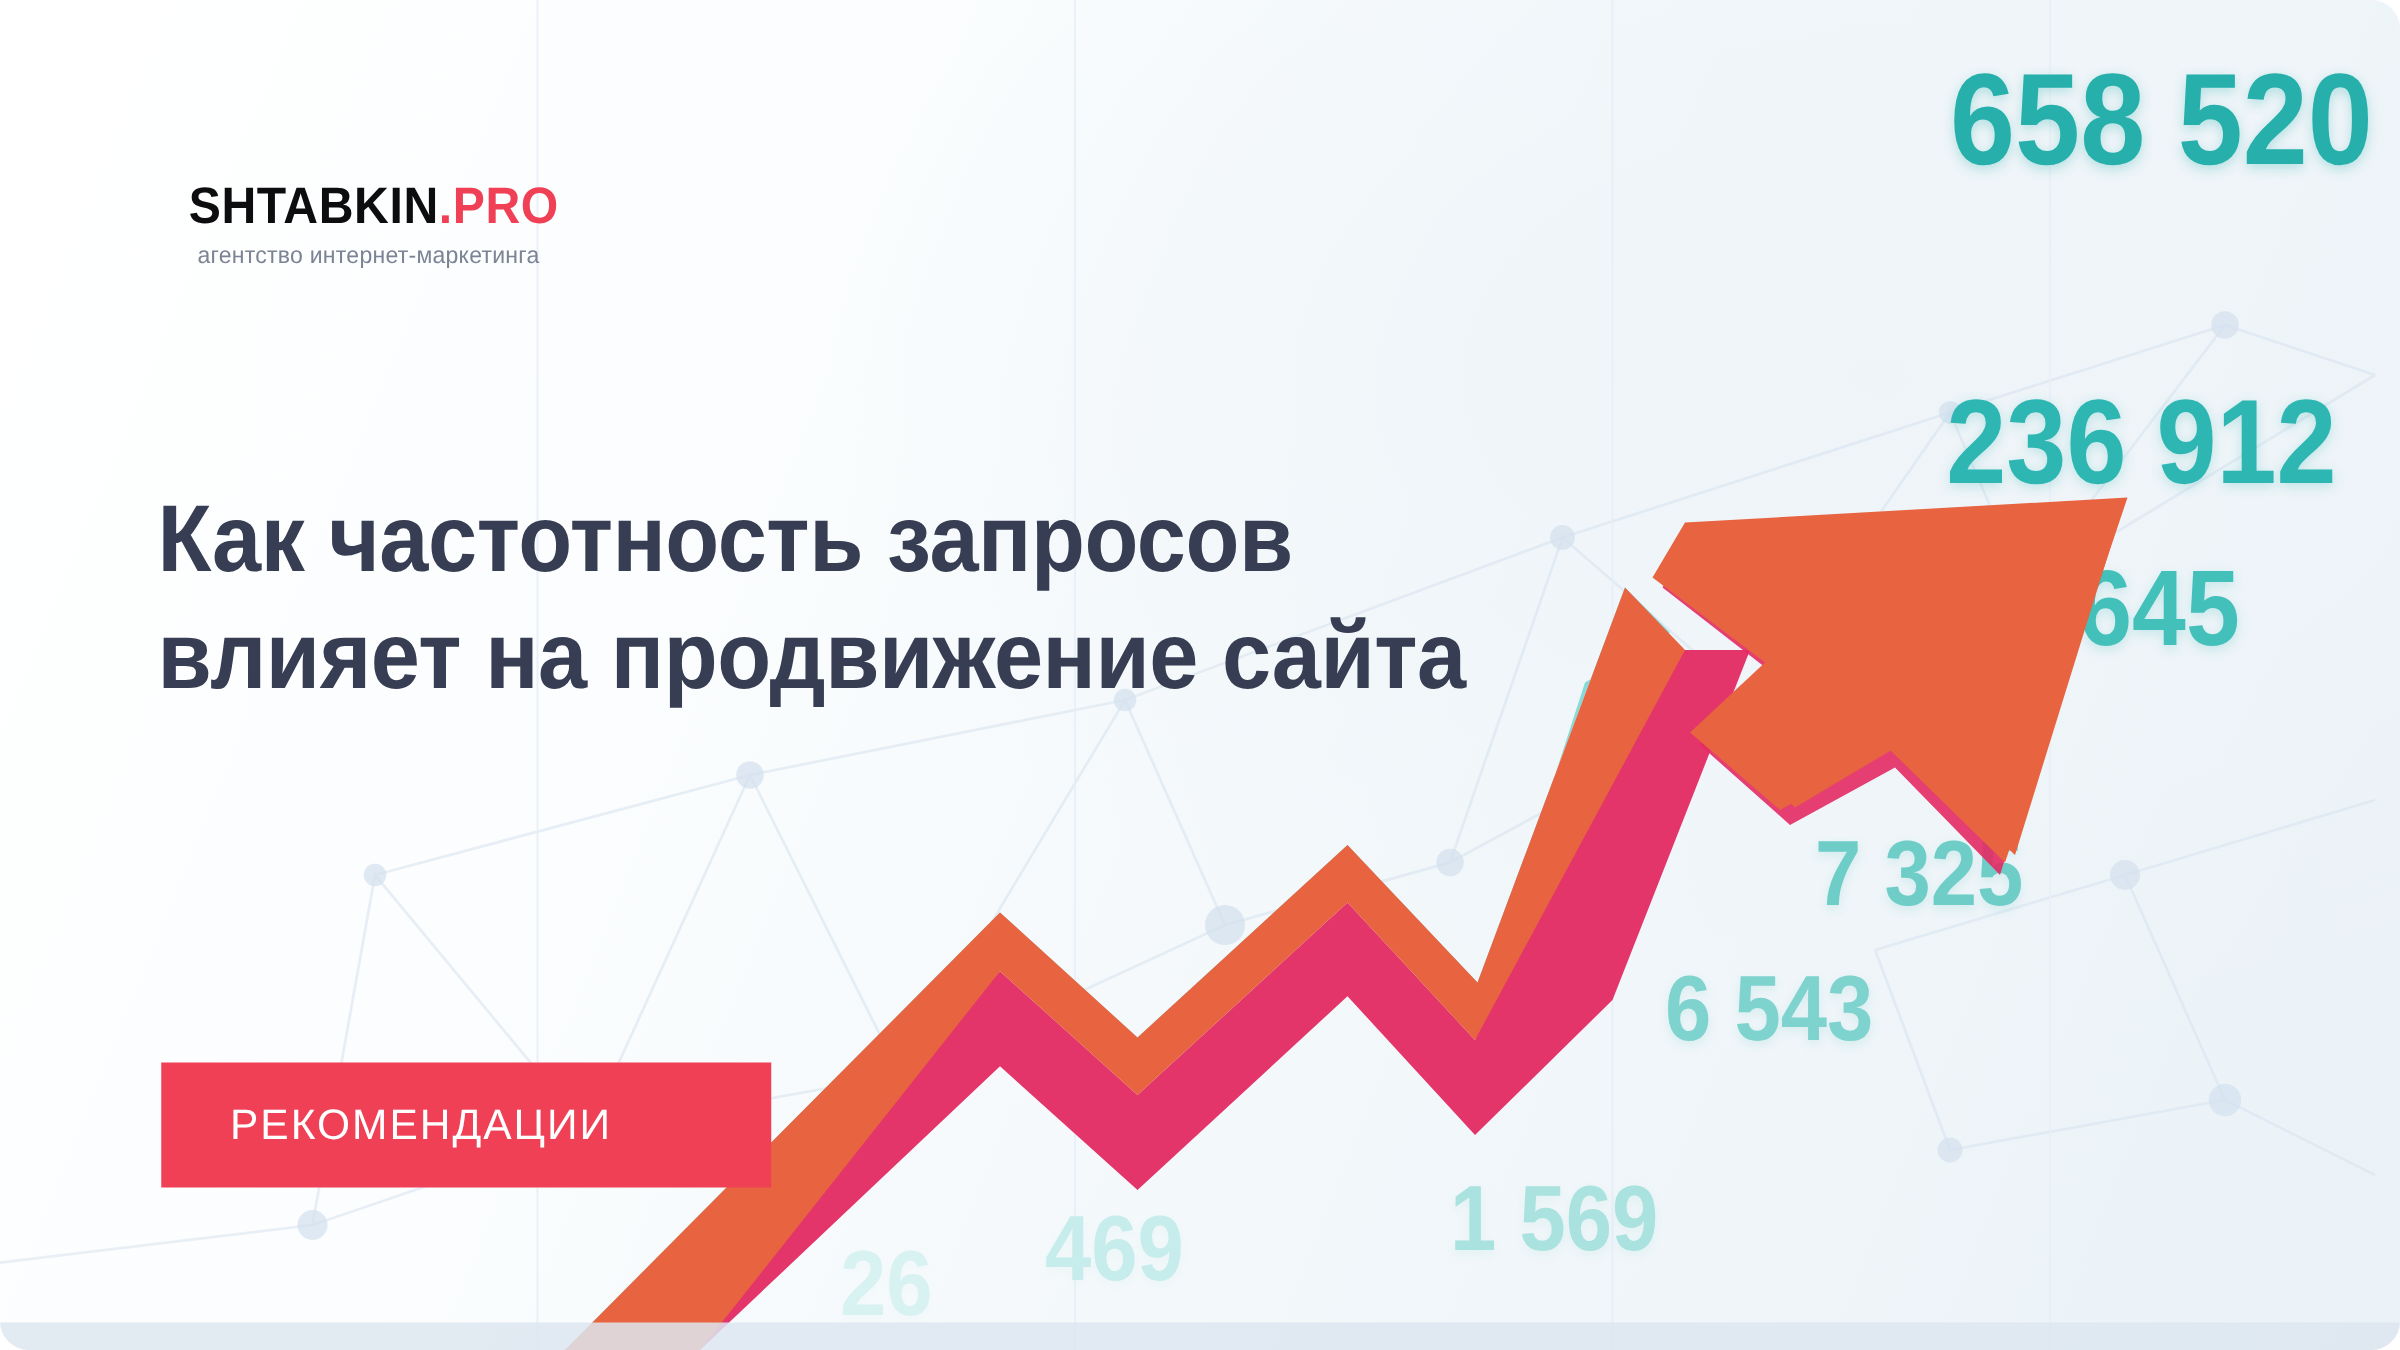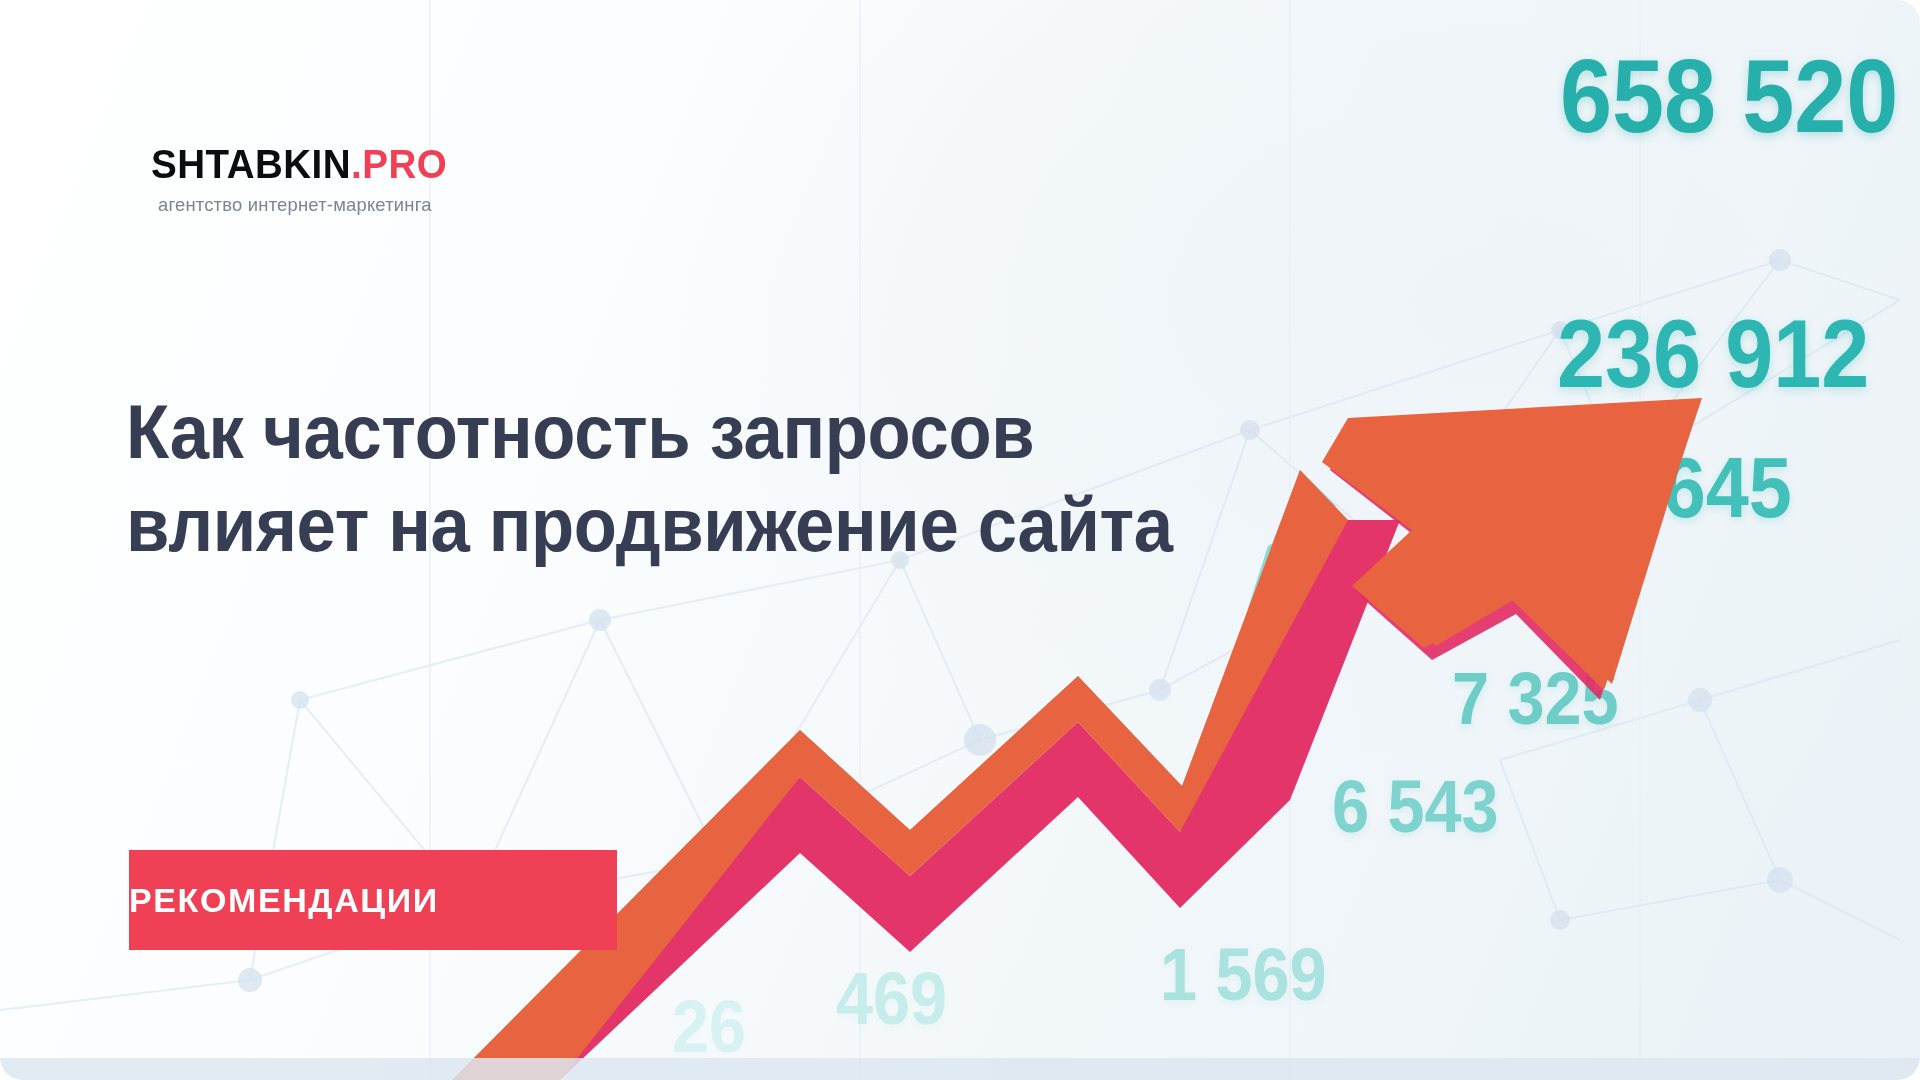--- a/index.html
+++ b/index.html
@@ -56,22 +56,22 @@
   
   .cta{
     position:absolute;left:129px;top:850px;
     width:488px;height:100px;
     background:#ef4055;
     border:0;outline:0;padding:0;margin:0;
     display:flex;align-items:center;
     cursor:pointer;
   }
   .cta-label{
-    color:#ffffff;font-size:34px;font-weight:700;
-    letter-spacing:1.6px;white-space:nowrap;
+    color:#ffffff;font-size:34px;font-weight:400;
+    letter-spacing:1.6px;margin-left:55px;white-space:nowrap;
   }
 
   
   .num{
     position:absolute;white-space:nowrap;
     font-weight:700;line-height:1;
     transform:scaleX(.9);transform-origin:left top;
   }
   .n-658{left:1560px;top:44px;font-size:104px;color:#27b0ab;
          text-shadow:0 3px 10px rgba(39,176,171,.30);}

